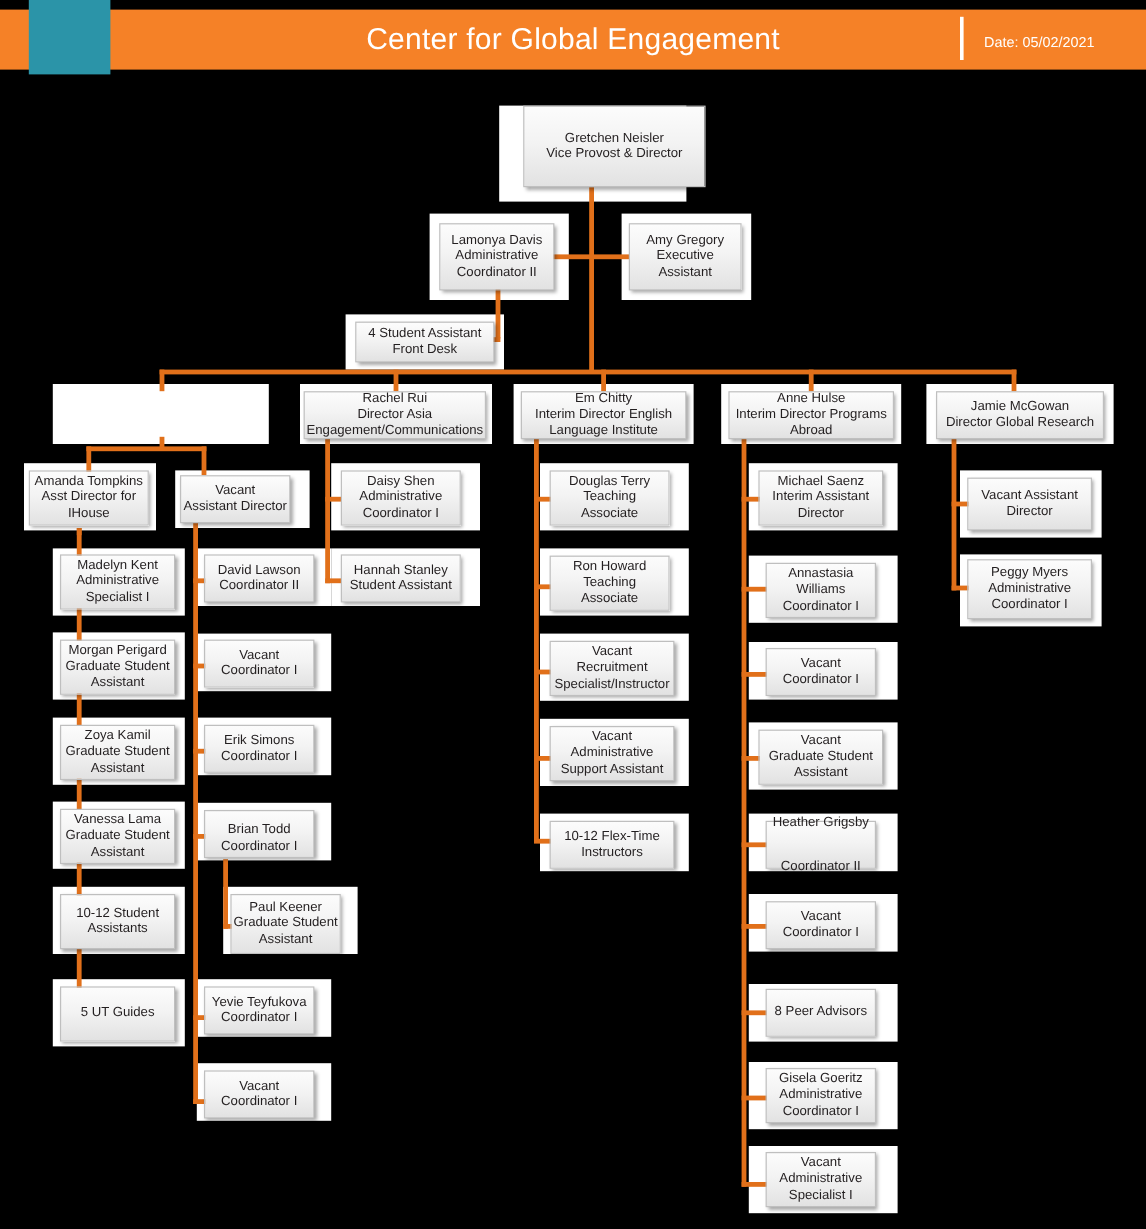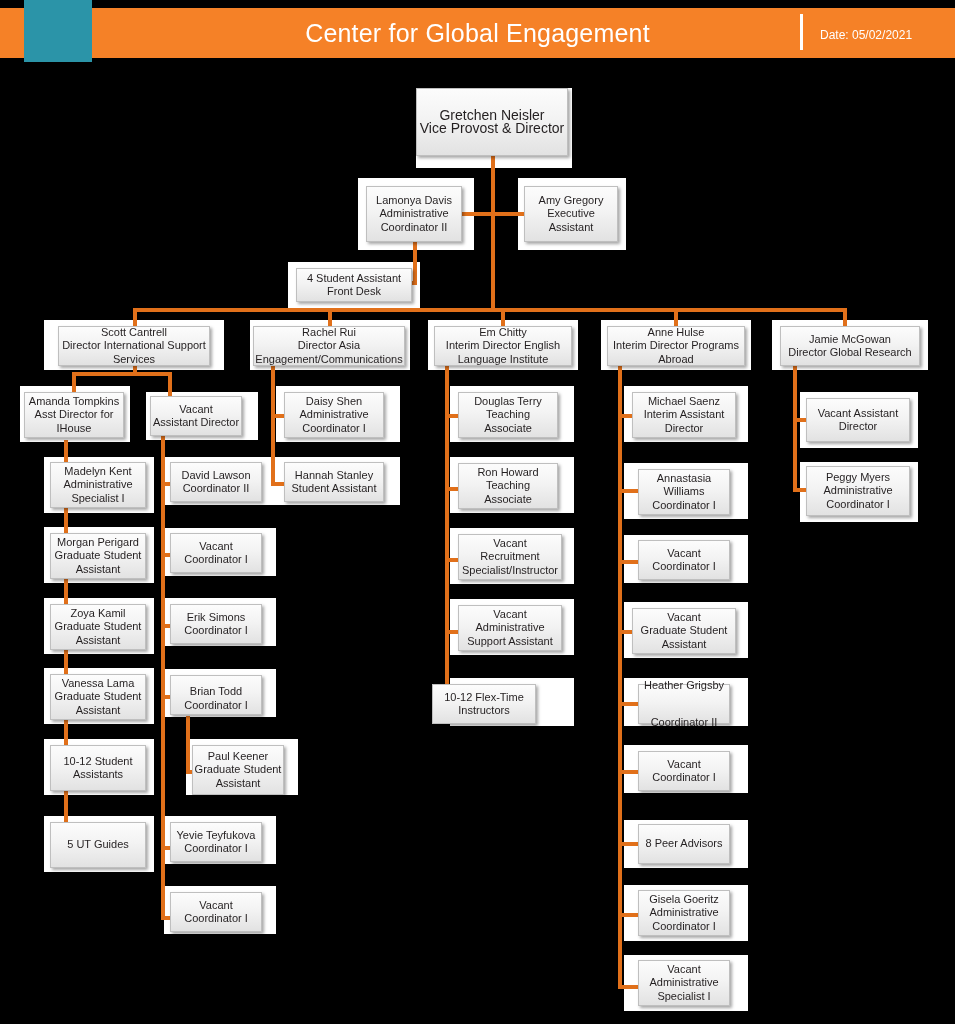--- a/index.html
+++ b/index.html
@@ -45,21 +45,21 @@
     box-shadow:2px 2px 3px rgba(0,0,0,.35);
     color:#231F20;
     font-size:11px;line-height:13.5px;
     display:flex;flex-direction:column;align-items:center;justify-content:center;
     text-align:center;
     box-sizing:border-box;
     padding:2px 3px;
   }
   .node .l1{white-space:nowrap;}
   .node .l2,.node .l3{white-space:nowrap;}
-  .node.big{font-size:14px;}
+  .node.big{font-size:11px;margin-left:20px;}
 </style>
 </head>
 <body>
 
 <div id="chart">
 
   <div class="hdr-bar"></div>
   <div class="hdr-teal"></div>
   <div class="hdr-title">Center for Global Engagement</div>
   <div class="hdr-sep"></div>
@@ -195,25 +195,20 @@
     <span class="l1">Amy Gregory</span>
     <span class="l2">Executive</span>
     <span class="l3">Assistant</span>
   </div>
 
   <div class="node" style="left:296px;top:268px;width:116px;height:34px;">
     <span class="l1">4 Student Assistant</span>
     <span class="l2">Front Desk</span>
   </div>
 
-  <div class="node" style="left:58px;top:326px;width:152px;height:40px;">
-    <span class="l1">Scott Cantrell</span>
-    <span class="l2">Director International Support</span>
-    <span class="l3">Services</span>
-  </div>
   <div class="node" style="left:253px;top:326px;width:152px;height:40px;">
     <span class="l1">Rachel Rui</span>
     <span class="l2">Director Asia</span>
     <span class="l3">Engagement/Communications</span>
   </div>
   <div class="node" style="left:434px;top:326px;width:138px;height:40px;">
     <span class="l1">Em Chitty</span>
     <span class="l2">Interim Director English</span>
     <span class="l3">Language Institute</span>
   </div>
@@ -317,21 +312,21 @@
   <div class="node" style="left:458px;top:534px;width:104px;height:46px;">
     <span class="l1">Vacant</span>
     <span class="l2">Recruitment</span>
     <span class="l3">Specialist/Instructor</span>
   </div>
   <div class="node" style="left:458px;top:605px;width:104px;height:46px;">
     <span class="l1">Vacant</span>
     <span class="l2">Administrative</span>
     <span class="l3">Support Assistant</span>
   </div>
-  <div class="node" style="left:432px;top:684px;width:104px;height:40px;">
+  <div class="node" style="left:458px;top:684px;width:104px;height:40px;">
     <span class="l1">10-12 Flex-Time</span>
     <span class="l2">Instructors</span>
   </div>
 
   <div class="node" style="left:632px;top:392px;width:104px;height:46px;">
     <span class="l1">Michael Saenz</span>
     <span class="l2">Interim Assistant</span>
     <span class="l3">Director</span>
   </div>
   <div class="node" style="left:638px;top:469px;width:92px;height:46px;">

